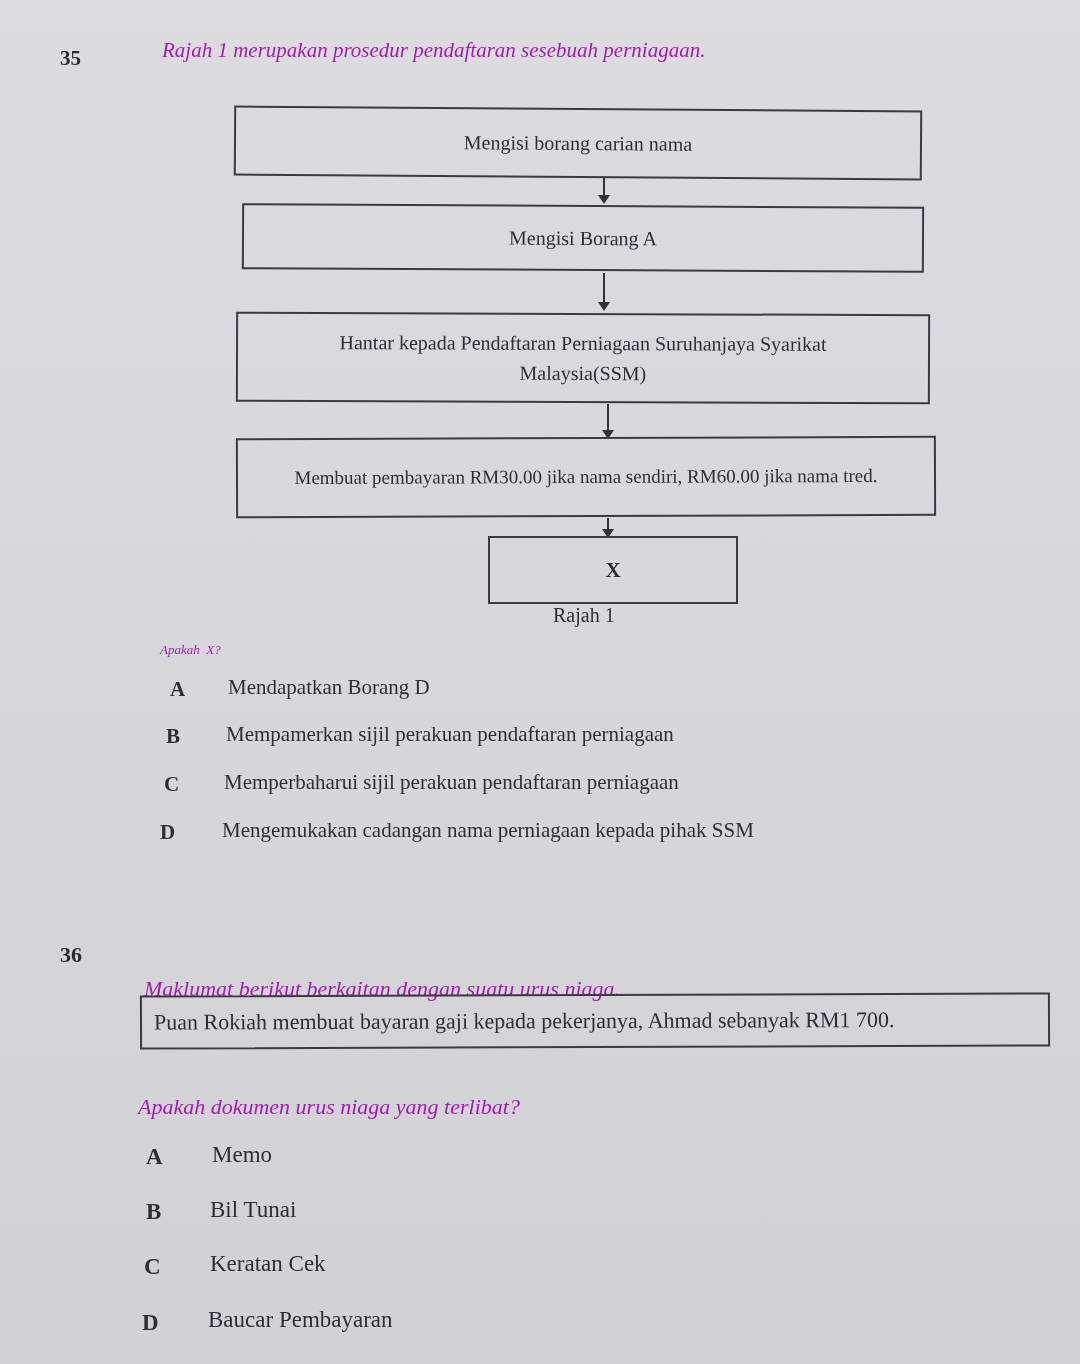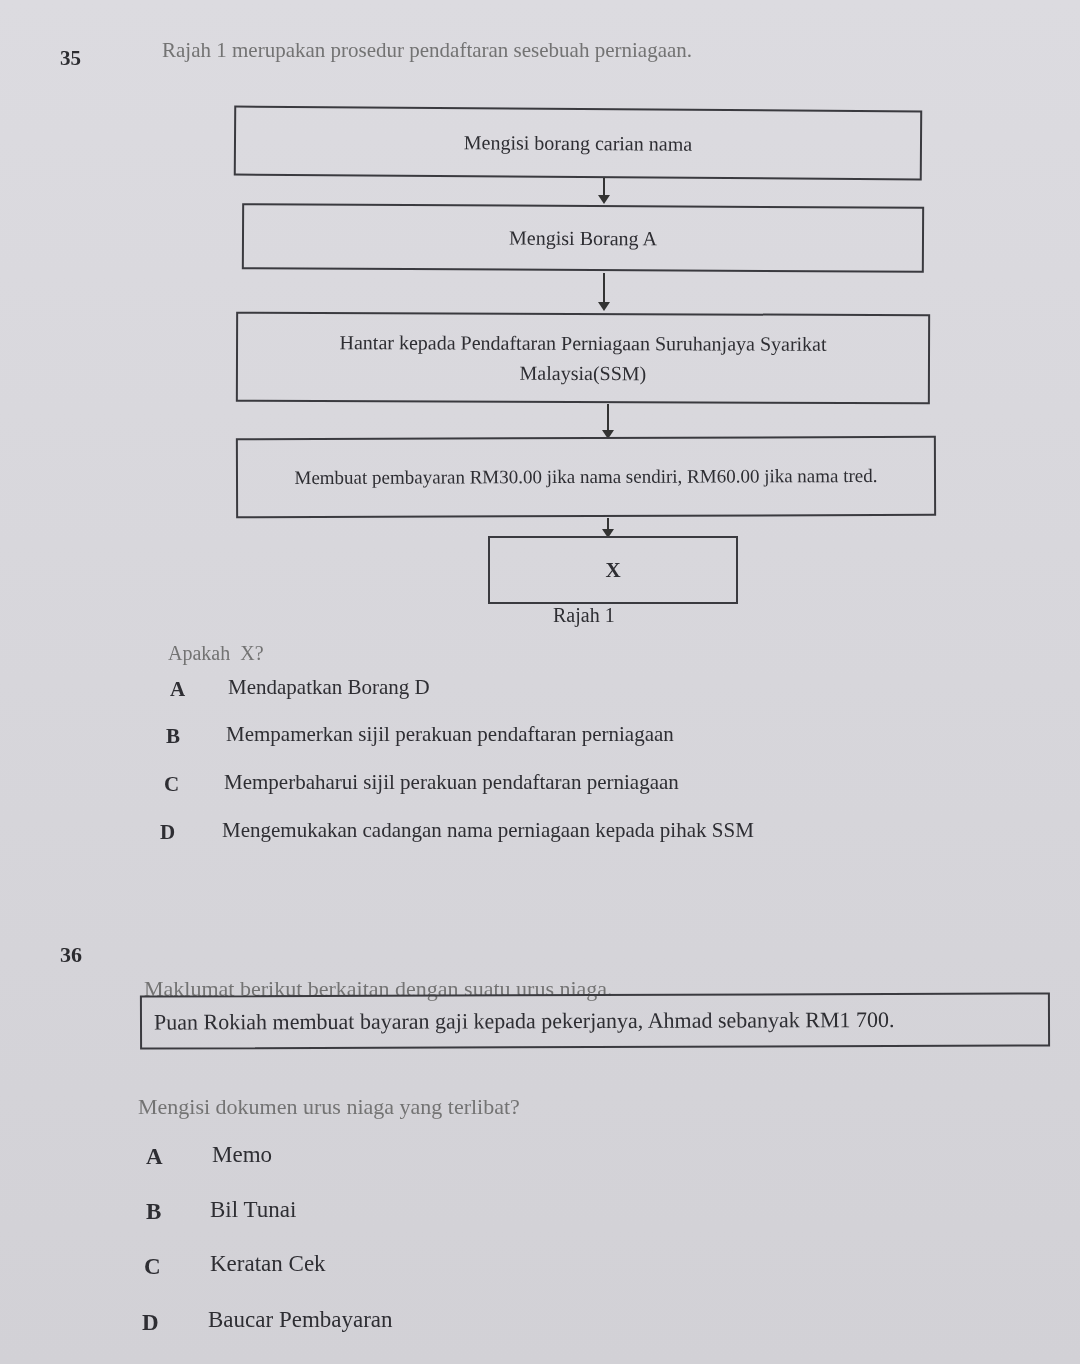--- a/index.html
+++ b/index.html
@@ -16,22 +16,23 @@
       color: #2a2a2e;
     }
     .abs { position: absolute; }
     .qnum {
       font-weight: bold;
       font-size: 21px;
       color: #2c2c30;
     }
     .qtext {
       font-size: 21px;
-      color: #737373;
+      color: #a21caf;
       white-space: nowrap;
+      font-style: italic;
     }
     .fbox {
       position: absolute;
       border: 2px solid #3a3a3f;
       box-sizing: border-box;
       display: flex;
       align-items: center;
       justify-content: center;
       text-align: center;
       font-size: 20px;
@@ -108,21 +109,21 @@
       <span>Membuat pembayaran RM30.00 jika nama sendiri, RM60.00 jika nama tred.</span>
     </div>
     <div class="arrow" style="left:607px; top:518px; height:18px;"></div>
 
     <div class="fbox" style="left:488px; top:536px; width:250px; height:68px; font-weight:bold; font-size:21px;">
       <span>X</span>
     </div>
     <div class="abs caption" style="left:553px; top:604px;">Rajah 1</div>
   </div>
 
-  <div class="abs qtext" style="left:168px; top:642px; font-size:20px; white-space:pre;">Apakah  X?</div>
+  <div class="abs qtext" style="left:160px; top:642px; font-size:13px; white-space:pre;">Apakah  X?</div>
 
   <div>
     <div>
       <span class="opt-letter" style="left:170px; top:677px;">A</span>
       <span class="opt-text" style="left:228px; top:675px;">Mendapatkan Borang D</span>
     </div>
     <div>
       <span class="opt-letter" style="left:166px; top:724px;">B</span>
       <span class="opt-text" style="left:226px; top:722px;">Mempamerkan sijil perakuan pendaftaran perniagaan</span>
     </div>
@@ -138,21 +139,21 @@
 </div>
 
 <div class="q36">
   <div class="abs qnum" style="left:60px; top:942px; font-size:22px;">36</div>
   <div class="abs qtext" style="left:144px; top:976px; font-size:22px;">Maklumat berikut berkaitan dengan suatu urus niaga.</div>
 
   <div class="info-box" style="left:140px; top:994px; width:910px; height:54px; transform:rotate(-0.2deg); font-size:22px;">
     <span>Puan Rokiah membuat bayaran gaji kepada pekerjanya, Ahmad sebanyak RM1 700.</span>
   </div>
 
-  <div class="abs qtext" style="left:138px; top:1094px; font-size:22px;">Mengisi dokumen urus niaga yang terlibat?</div>
+  <div class="abs qtext" style="left:138px; top:1094px; font-size:22px;">Apakah dokumen urus niaga yang terlibat?</div>
 
   <div>
     <div>
       <span class="opt-letter" style="left:146px; top:1144px;">A</span>
       <span class="opt-text" style="left:212px; top:1142px;">Memo</span>
     </div>
     <div>
       <span class="opt-letter" style="left:146px; top:1199px;">B</span>
       <span class="opt-text" style="left:210px; top:1197px;">Bil Tunai</span>
     </div>

